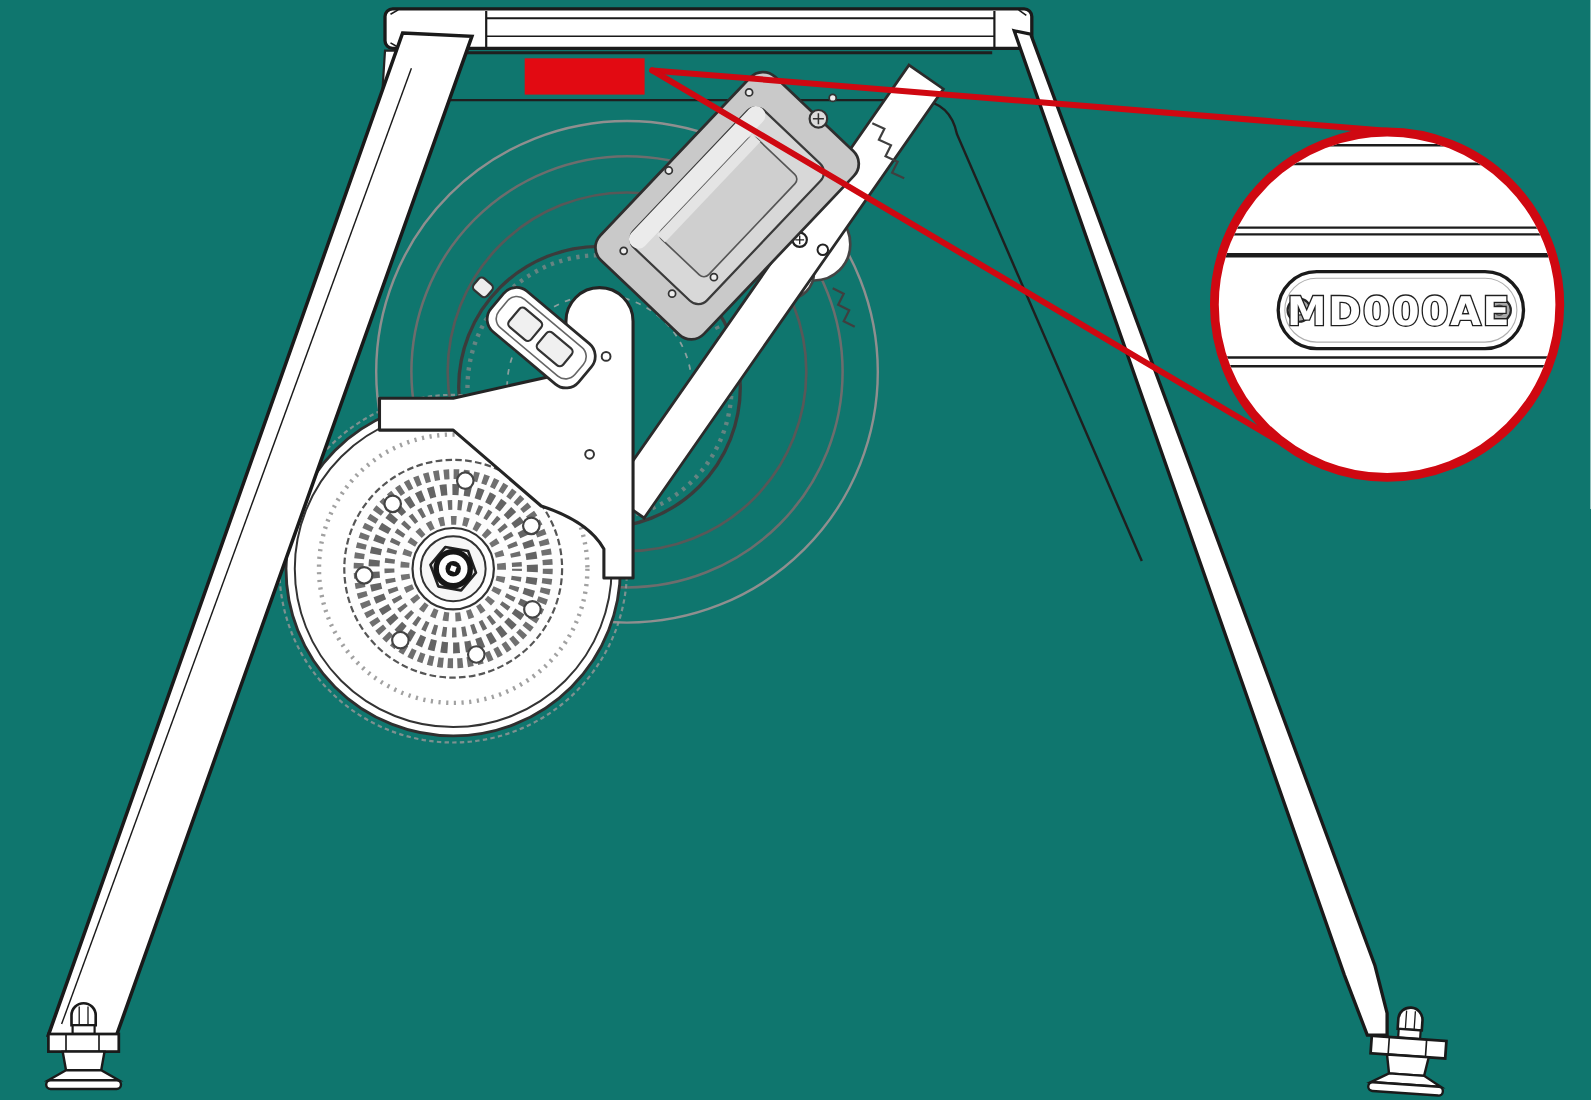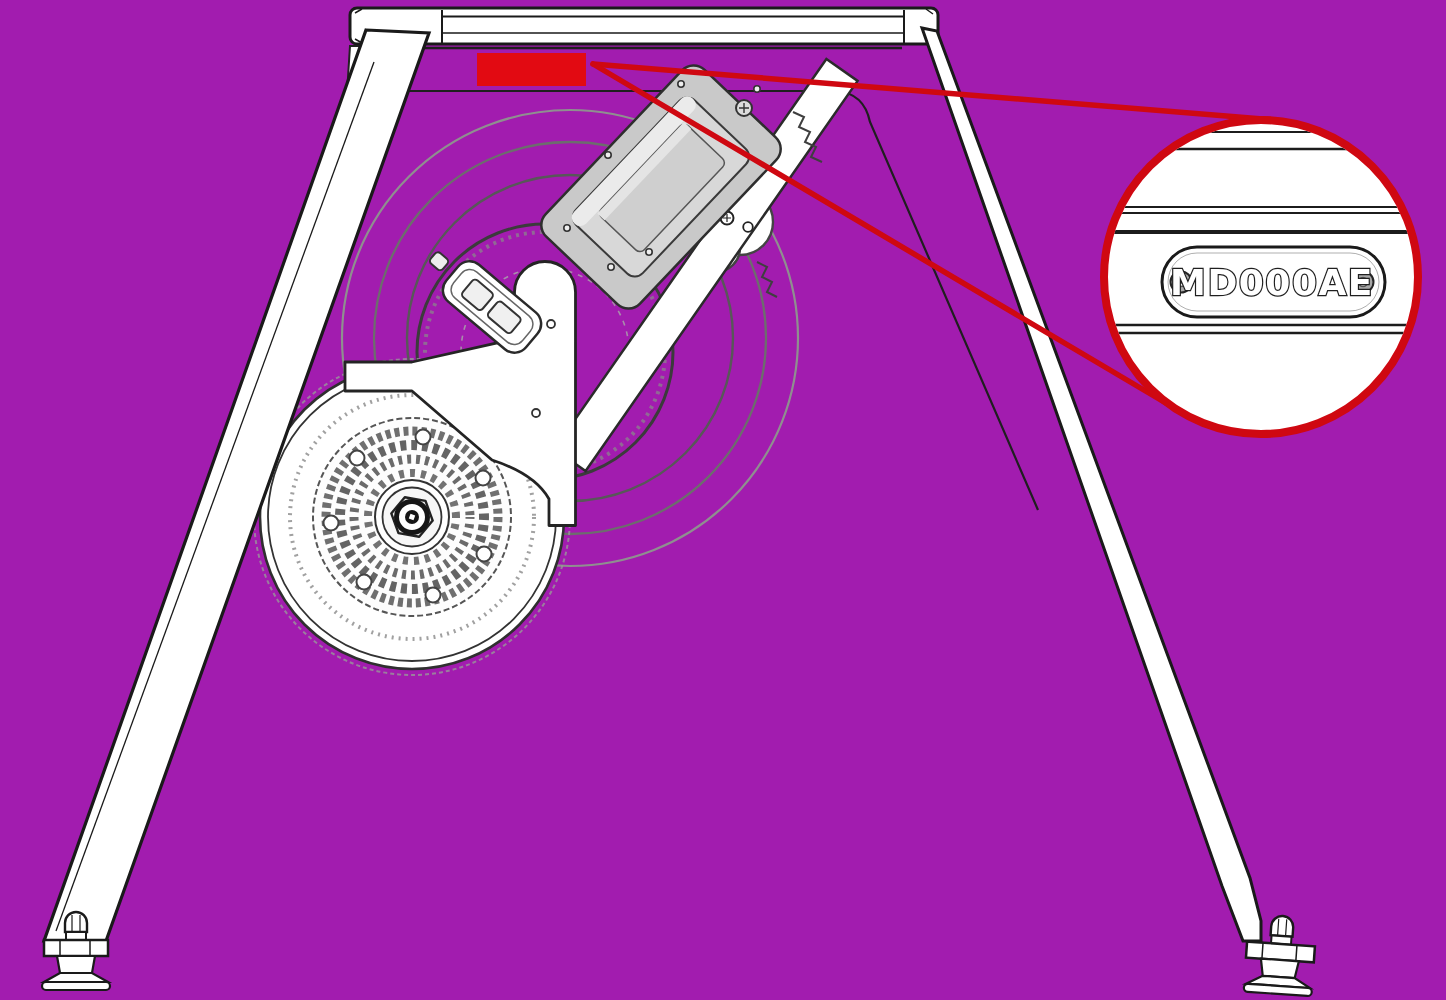--- a/index.html
+++ b/index.html
@@ -1,16 +1,16 @@
 <!DOCTYPE html>
 <html><head>
 <meta charset="utf-8">
 <style>
   html,body{margin:0;padding:0;background:#ffffff;}
-  .stage{position:relative;width:1446px;height:1000px;background:#a21caf;overflow:hidden;
+  .stage{position:relative;width:1446px;height:1000px;background:#0f766e;overflow:hidden;
          font-family:"DejaVu Sans","Liberation Sans",sans-serif;}
   svg{display:block}
   .serial-text{font-family:"DejaVu Sans","Liberation Sans",sans-serif;font-weight:bold;
                font-size:36px;letter-spacing:1.5px;paint-order:stroke;}
 </style>
 </head>
 <body>
 
 <div class="stage">
 <svg width="1446" height="1000" viewBox="0 0 1446 1000">

